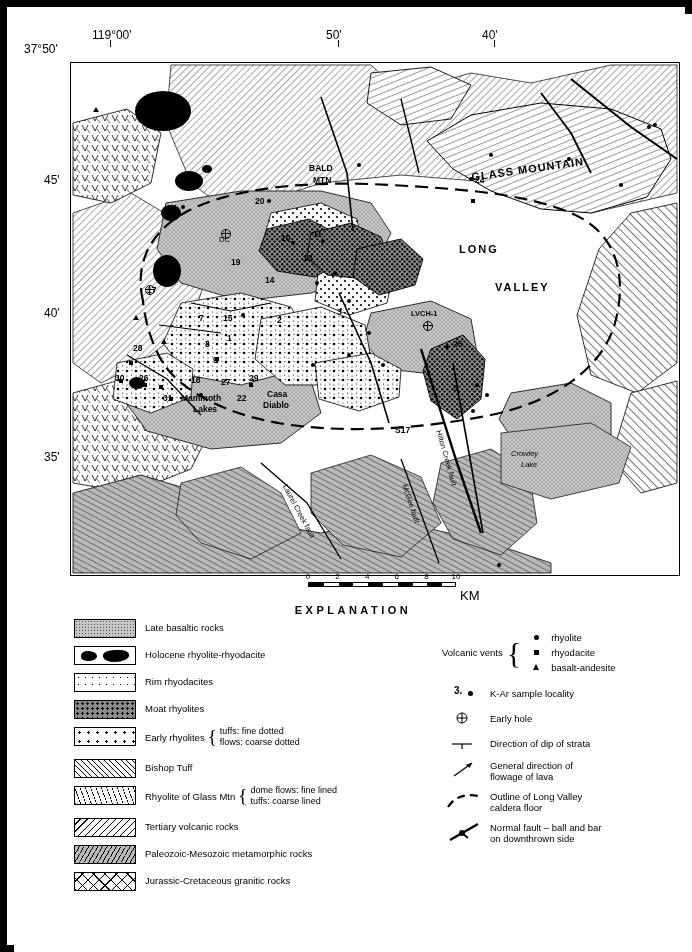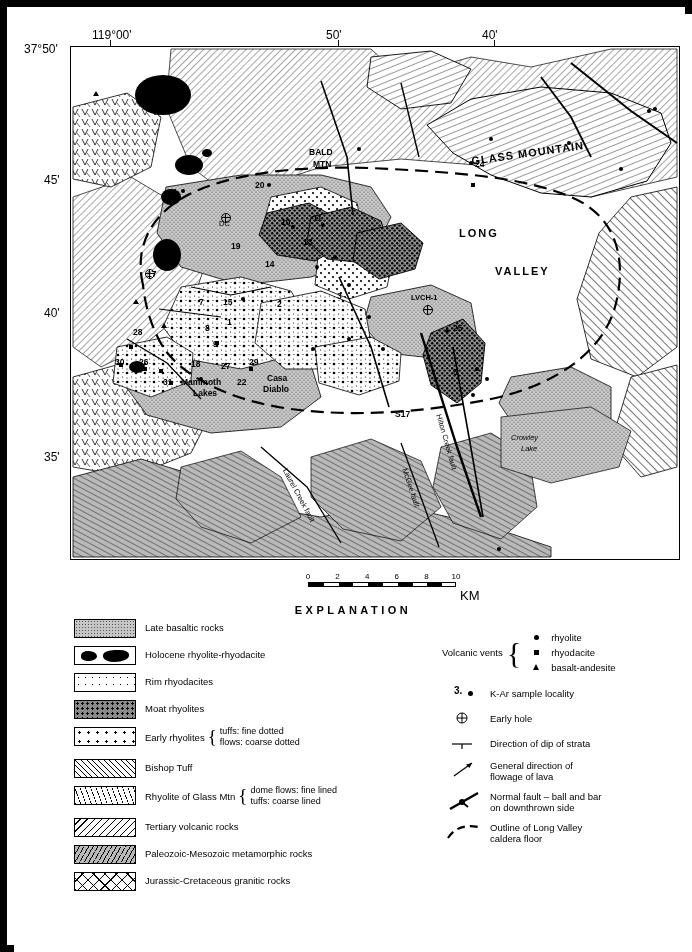--- a/index.html
+++ b/index.html
@@ -33,21 +33,21 @@
   #map-area {
     position: absolute;
     left: 8px;
     top: 6px;
     width: 662px;
     height: 565px;
   }
   #map-frame {
     position: absolute;
     left: 48px;
-    top: 26px;
+    top: 42px;
     width: 608px;
     height: 512px;
     border: 1.5px solid #000;
     background: #fde047;
     overflow: hidden;
     text-decoration: underline;
   }
   .axis-label {
     position: absolute;
     font-size: 12px;
@@ -719,41 +719,41 @@
               </svg>
         </span>
         <span class="lr-txt">
           <div>General direction of</div>
           <div>flowage of lava</div>
         </span>
       </div>
 
       <div class="lr-row" style="align-items:flex-start;">
         <span class="lr-sym">
+          <svg width="48" height="20" viewBox="0 0 48 20">
+                <path d="M6,16 C14,4 26,2 40,6" stroke="#000" stroke-width="2.2" fill="none" stroke-dasharray="8,5"></path>
+              </svg>
+        </span>
+        <span class="lr-txt">
+          <div>Outline of Long Valley</div>
+          <div>caldera floor</div>
+        </span>
+      </div>
+
+      <div class="lr-row" style="align-items:flex-start;">
+        <span class="lr-sym">
           <svg width="48" height="22" viewBox="0 0 48 22">
                 <line x1="8" y1="18" x2="36" y2="2" stroke="#000" stroke-width="2.4"></line>
                 <circle cx="20" cy="11" r="3" fill="#000"></circle>
                 <line x1="20" y1="11" x2="26" y2="16" stroke="#000" stroke-width="1.8"></line>
               </svg>
         </span>
         <span class="lr-txt">
           <div>Normal fault – ball and bar</div>
           <div>on downthrown side</div>
         </span>
       </div>
 
-      <div class="lr-row" style="align-items:flex-start;">
-        <span class="lr-sym">
-          <svg width="48" height="20" viewBox="0 0 48 20">
-                <path d="M6,16 C14,4 26,2 40,6" stroke="#000" stroke-width="2.2" fill="none" stroke-dasharray="8,5"></path>
-              </svg>
-        </span>
-        <span class="lr-txt">
-          <div>Outline of Long Valley</div>
-          <div>caldera floor</div>
-        </span>
-      </div>
-
     </div>
   </div>
 
  </div>
 </div>
 
 </body></html>

